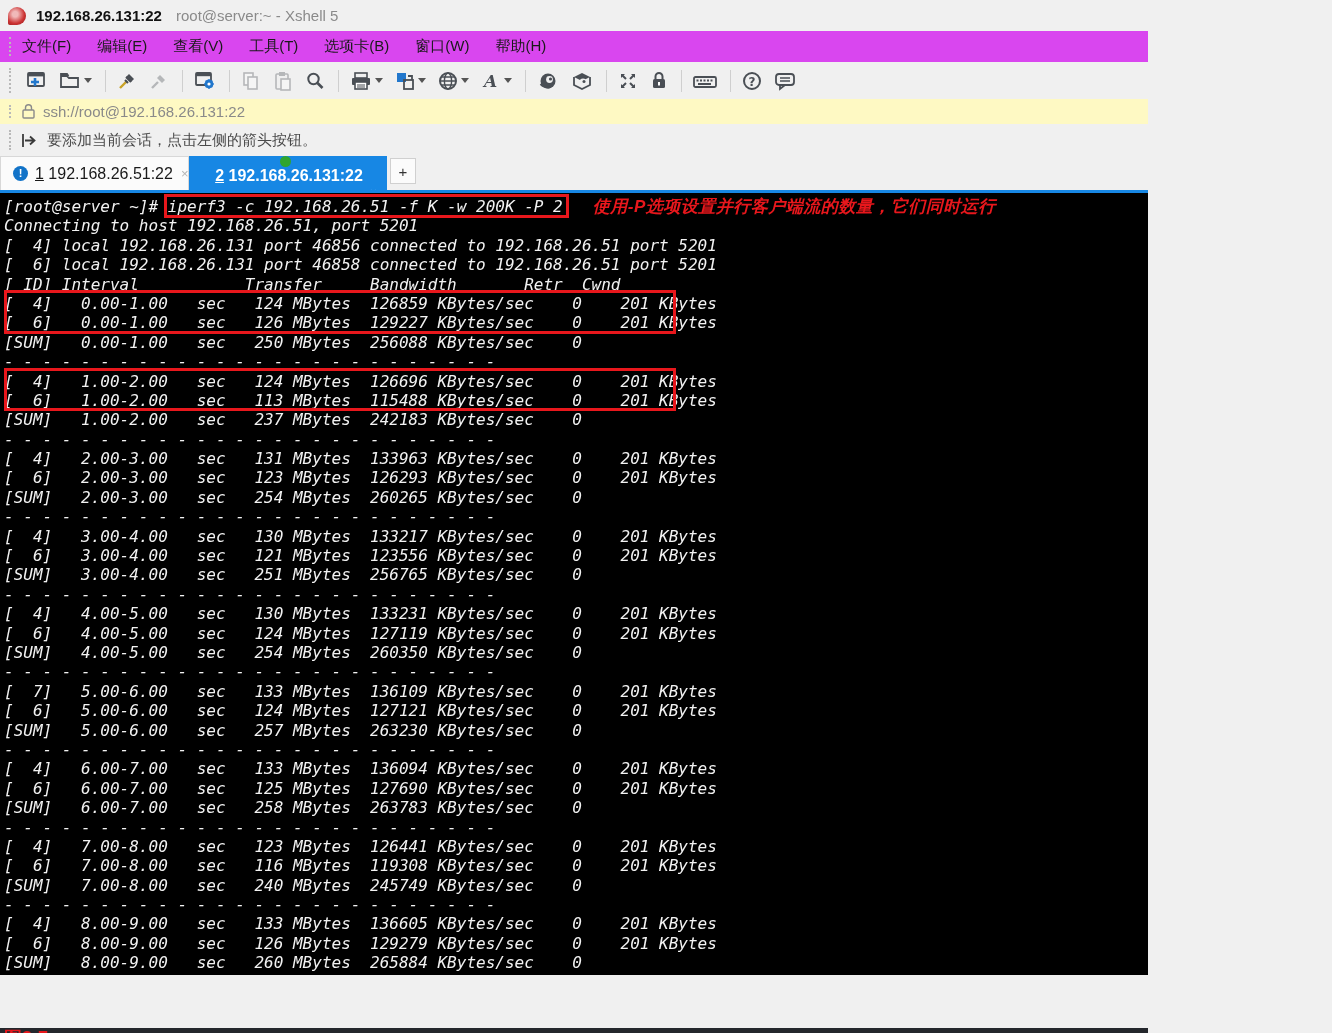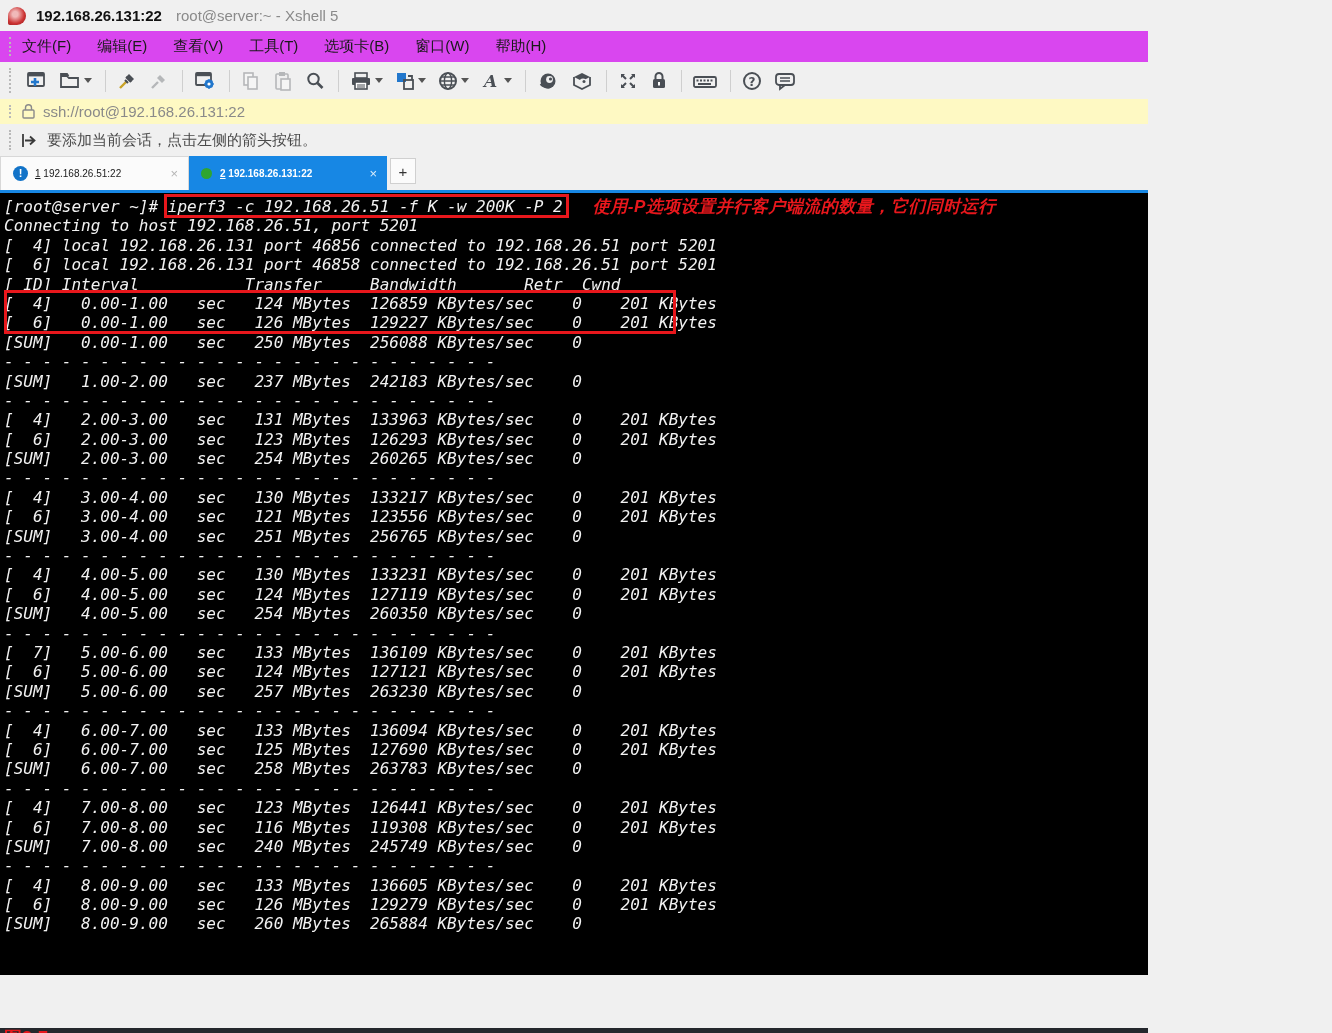--- a/index.html
+++ b/index.html
@@ -43,25 +43,25 @@
   .noticebar { position:absolute; left:0; top:124px; width:100%; height:32px;
     display:flex; align-items:center; padding-left:22px; background:#f0f0f0; }
   .notice-text { font-size:15px; color:#4a4a4a; margin-left:8px; }
 
   
   .tabbar { position:absolute; left:0; top:156px; width:100%; height:34px;
     background:#f0f0f0; display:flex; align-items:flex-end; }
   .blueline { position:absolute; left:0; top:190px; width:100%; height:3px; background:#1787e4; }
   .tab { height:34px; display:flex; align-items:center; padding:0 10px 0 12px; }
   .tab-inactive { width:189px; background:#fbfbfb; border:1px solid #d8d8d8; border-bottom:none; }
-  .tab-active { width:198px; background:#1787e4; }
+  .tab-active { width:198px; background:#1787e4;flex-direction:column; }
   .tab-badge { width:15px; height:15px; border-radius:50%; background:#1273c8; color:#fff;
     font-size:11px; font-weight:bold; text-align:center; line-height:15px; margin-right:7px; flex:none; }
   .tab-dot { width:11px; height:11px; border-radius:50%; background:#2fa52f; margin-right:8px; flex:none; }
-  .tab-label { font-size:10px; color:#1a1a1a; white-space:nowrap; }
+  .tab-label { font-size:16px; color:#1a1a1a; white-space:nowrap; }
   .tab-label .idx { text-decoration:underline; }
   .tab-active .tab-label { color:#fff; font-weight:bold; }
   .tab-close { margin-left:auto; font-size:13px; color:#b5b5b5; padding-left:8px; }
   .tab-active .tab-close { color:#d9ecfb; }
   .tab-plus { width:26px; height:26px; margin-left:3px; margin-bottom:0;
     background:#fbfbfb; border:1px solid #d0d0d0; display:flex; align-items:center;
     justify-content:center; font-size:15px; color:#333; align-self:flex-start; margin-top:2px; }
 
   
   .terminal { position:absolute; left:0; top:193px; width:100%; height:782px;
@@ -306,20 +306,24 @@
       <div class="t-line">Connecting to host 192.168.26.51, port 5201</div>
       <div class="t-line">[  4] local 192.168.26.131 port 46856 connected to 192.168.26.51 port 5201</div>
       <div class="t-line">[  6] local 192.168.26.131 port 46858 connected to 192.168.26.51 port 5201</div>
       <div class="t-line">[ ID] Interval           Transfer     Bandwidth       Retr  Cwnd</div>
       <div class="hl-box">
         <div class="t-line">[  4]   0.00-1.00   sec   124 MBytes  126859 KBytes/sec    0    201 KBytes</div>
         <div class="t-line">[  6]   0.00-1.00   sec   126 MBytes  129227 KBytes/sec    0    201 KBytes</div>
       </div>
       <div class="t-line">[SUM]   0.00-1.00   sec   250 MBytes  256088 KBytes/sec    0</div>
       <div class="t-line">- - - - - - - - - - - - - - - - - - - - - - - - - -</div>
+      <div class="hl-box">
+        <div class="t-line">[  4]   1.00-2.00   sec   124 MBytes  126696 KBytes/sec    0    201 KBytes</div>
+        <div class="t-line">[  6]   1.00-2.00   sec   113 MBytes  115488 KBytes/sec    0    201 KBytes</div>
+      </div>
       <div class="t-line">[SUM]   1.00-2.00   sec   237 MBytes  242183 KBytes/sec    0</div>
       <div class="t-line">- - - - - - - - - - - - - - - - - - - - - - - - - -</div>
       <div class="t-line">[  4]   2.00-3.00   sec   131 MBytes  133963 KBytes/sec    0    201 KBytes</div>
       <div class="t-line">[  6]   2.00-3.00   sec   123 MBytes  126293 KBytes/sec    0    201 KBytes</div>
       <div class="t-line">[SUM]   2.00-3.00   sec   254 MBytes  260265 KBytes/sec    0</div>
       <div class="t-line">- - - - - - - - - - - - - - - - - - - - - - - - - -</div>
       <div class="t-line">[  4]   3.00-4.00   sec   130 MBytes  133217 KBytes/sec    0    201 KBytes</div>
       <div class="t-line">[  6]   3.00-4.00   sec   121 MBytes  123556 KBytes/sec    0    201 KBytes</div>
       <div class="t-line">[SUM]   3.00-4.00   sec   251 MBytes  256765 KBytes/sec    0</div>
       <div class="t-line">- - - - - - - - - - - - - - - - - - - - - - - - - -</div>

